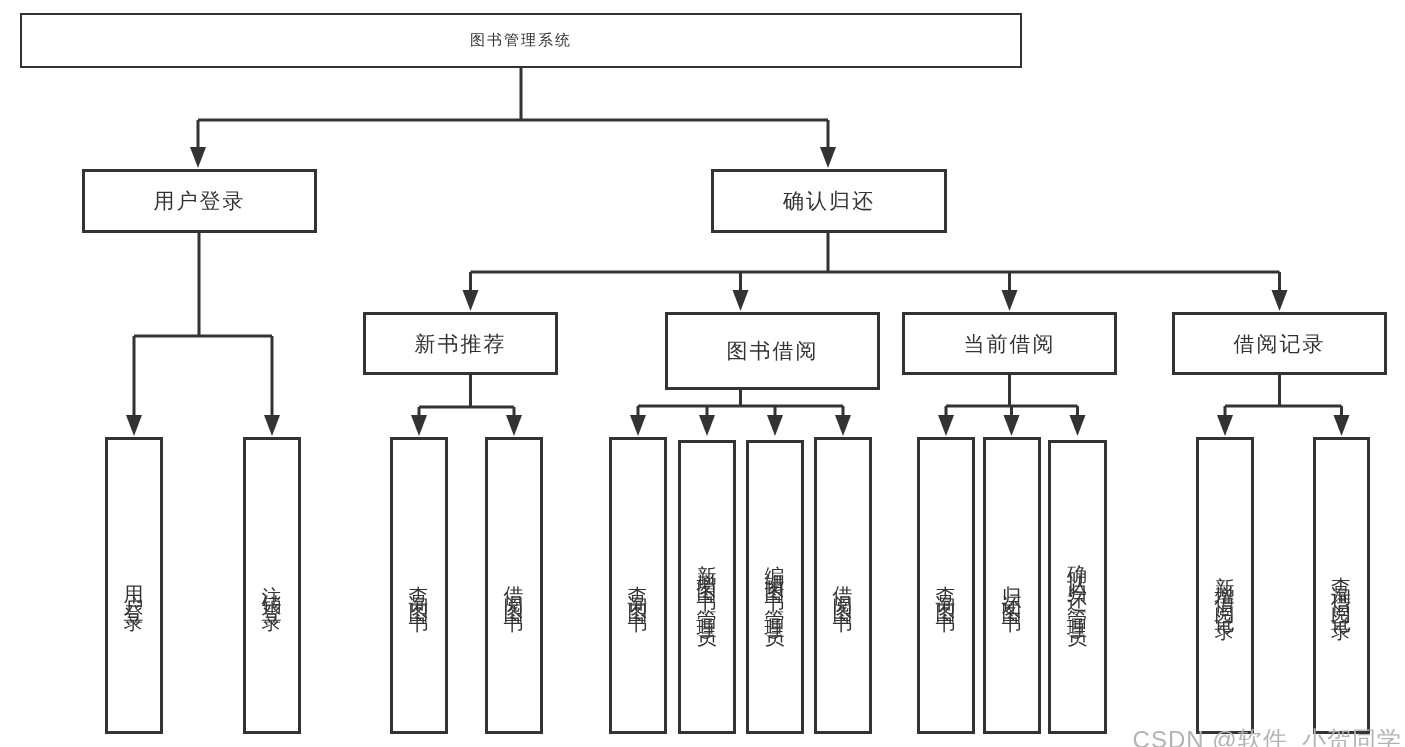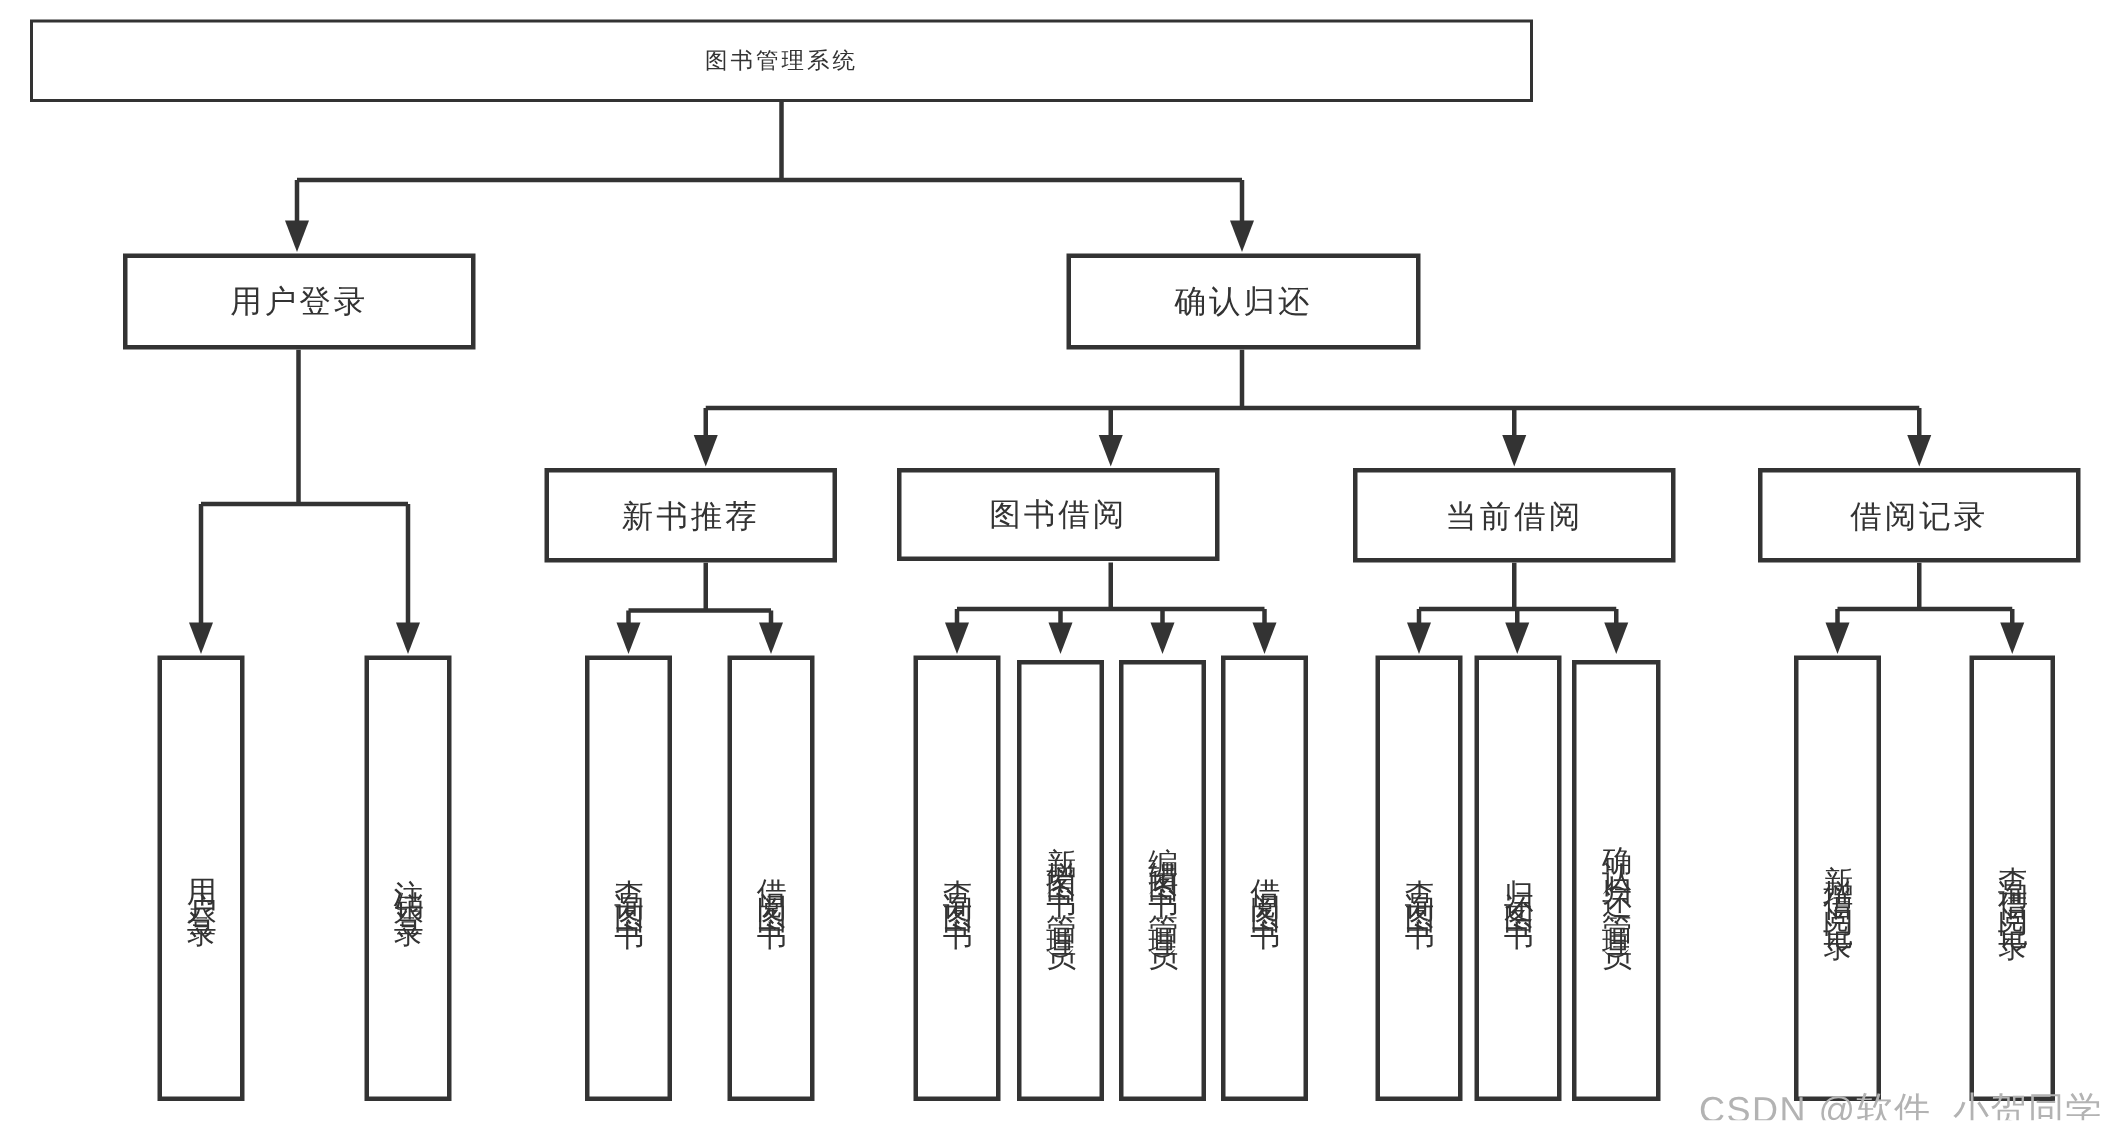--- a/index.html
+++ b/index.html
@@ -96,21 +96,21 @@
       <polygon points="1333.5,415 1349.5,415 1341.5,436"></polygon>
     </g>
   </svg>
 
   <div class="box root" style="left:20px;top:13px;width:1002px;height:55px">图书管理系统</div>
 
   <div class="box" style="left:82px;top:169px;width:235px;height:64px">用户登录</div>
   <div class="box" style="left:711px;top:169px;width:236px;height:64px">确认归还</div>
 
   <div class="box" style="left:363px;top:312px;width:195px;height:63px">新书推荐</div>
-  <div class="box" style="left:598px;top:312px;width:215px;height:62px">图书借阅</div>
+  <div class="box" style="left:665px;top:312px;width:215px;height:78px">图书借阅</div>
   <div class="box" style="left:902px;top:312px;width:215px;height:63px">当前借阅</div>
   <div class="box" style="left:1172px;top:312px;width:215px;height:63px">借阅记录</div>
 
   <div class="box leaf" style="left:105px;top:437px;width:58px;height:297px">用户登录</div>
   <div class="box leaf" style="left:243px;top:437px;width:58px;height:297px">注销登录</div>
 
   <div class="box leaf" style="left:390px;top:437px;width:58px;height:297px">查询图书</div>
   <div class="box leaf" style="left:485px;top:437px;width:58px;height:297px">借阅图书</div>
 
   <div class="box leaf" style="left:609px;top:437px;width:58px;height:297px">查询图书</div>

